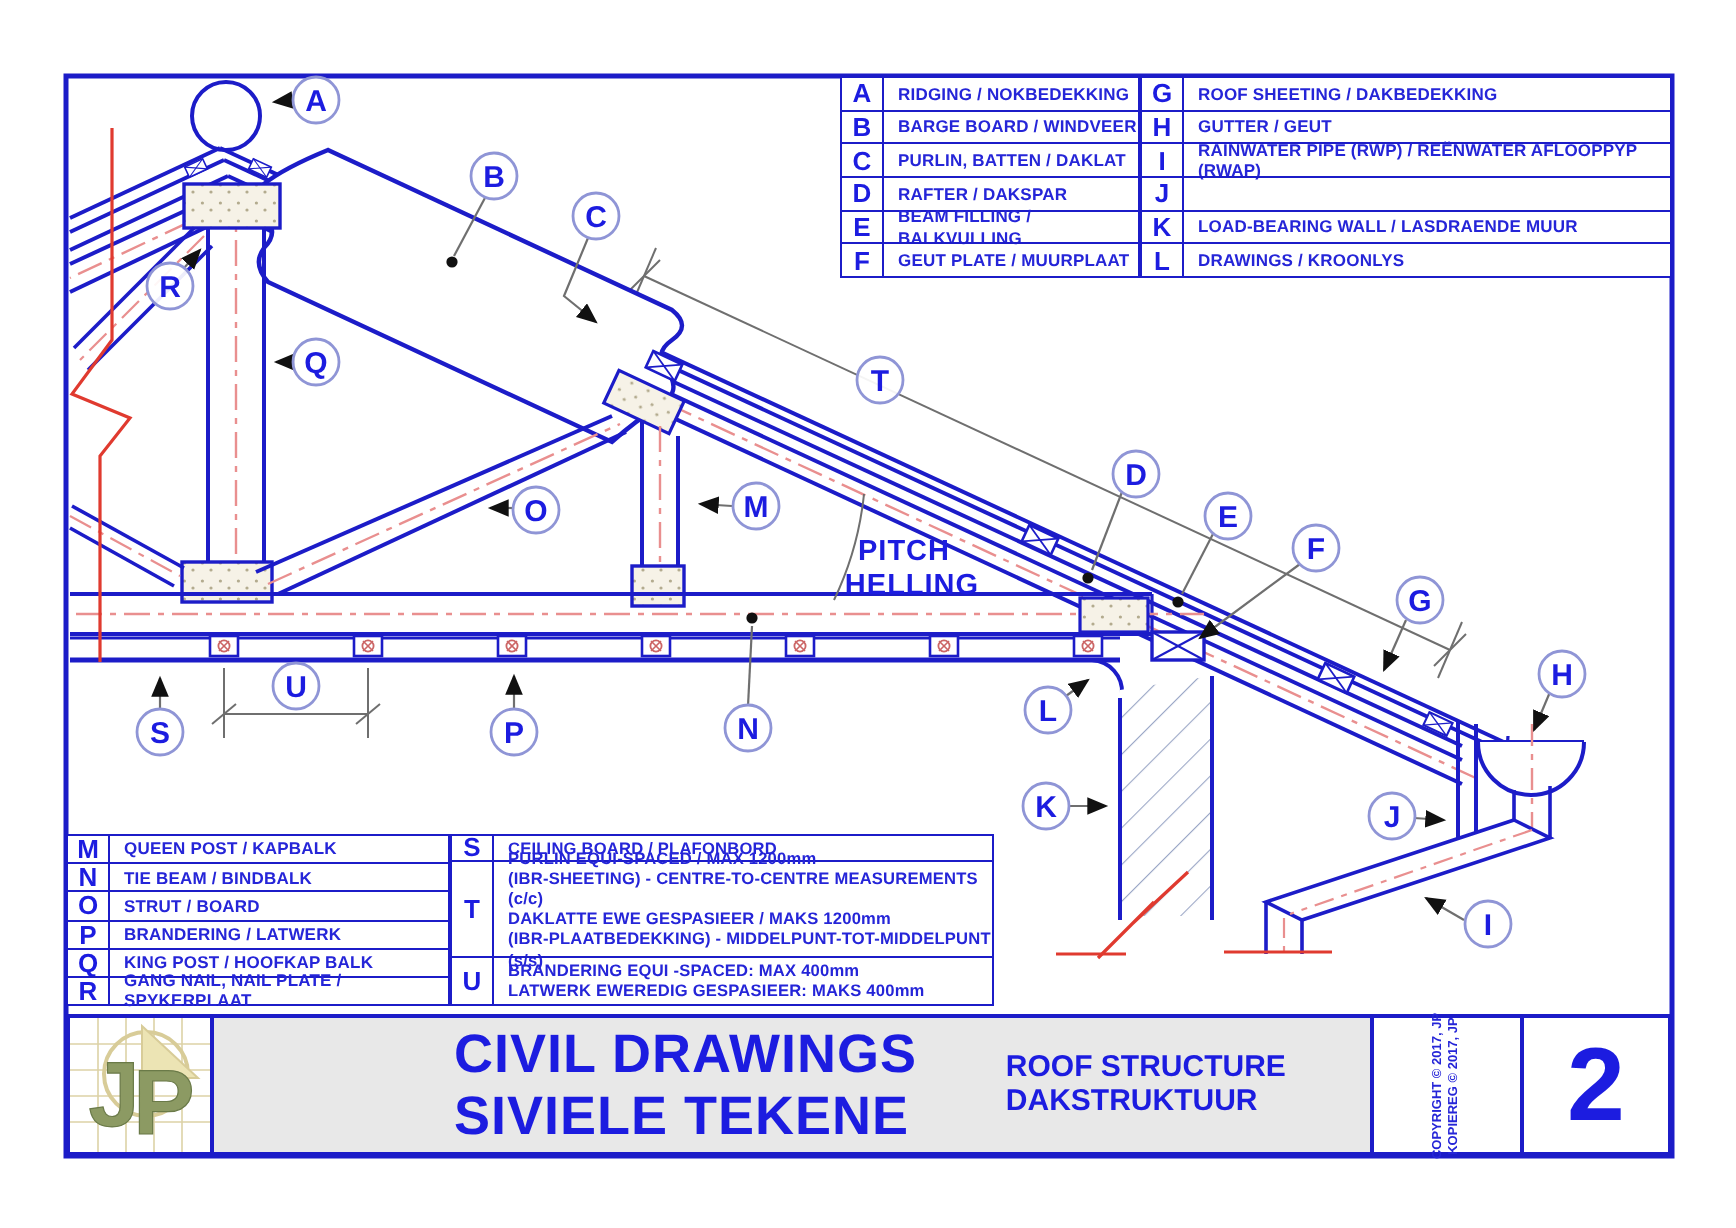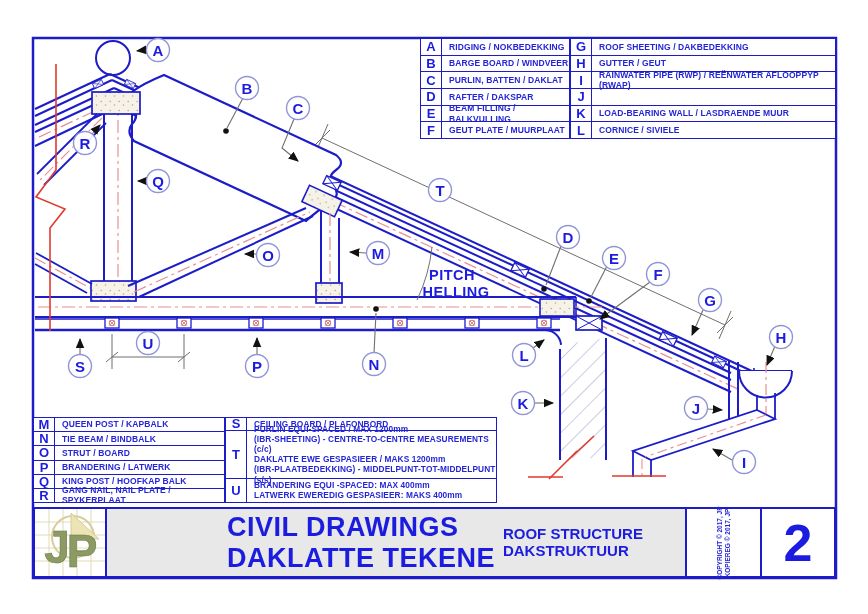--- a/index.html
+++ b/index.html
@@ -410,21 +410,21 @@
       </div>
       <div class="lrow" style="flex-grow: 1;">
         <div class="lkey">K</div>
         <div class="ltext">
           <div>LOAD-BEARING WALL / LASDRAENDE MUUR</div>
         </div>
       </div>
       <div class="lrow" style="flex-grow: 1;">
         <div class="lkey">L</div>
         <div class="ltext">
-          <div>CORNICE / SIVIELE</div>
+          <div>DRAWINGS / KROONLYS</div>
         </div>
       </div>
     </div>
 
   <div id="legend-mr" class="legend" style="left:33px;top:417px;width:192px;height:86px;">
       <div class="lrow" style="flex-grow: 1;">
         <div class="lkey">M</div>
         <div class="ltext">
           <div>QUEEN POST / KAPBALK</div>
         </div>
@@ -500,21 +500,21 @@
         </g>
         <circle cx="38" cy="28" r="21" fill="none" stroke="#d8cc98" stroke-width="2"></circle>
         <polygon points="36,4 64,30 36,30" fill="#ece4b4" stroke="#d8cc98" stroke-width="1"></polygon>
         <text x="22" y="54" text-anchor="middle" font-family="Liberation Serif,serif" font-weight="bold" font-size="46" fill="#8c9a63" stroke="#6a7a48" stroke-width="0.6">J</text>
         <text x="47" y="58" text-anchor="middle" font-family="Liberation Serif,serif" font-weight="bold" font-size="46" fill="#8c9a63" stroke="#6a7a48" stroke-width="0.6">P</text>
       </svg>
     </div>
     <div class="tb-main">
       <div class="tb-title">
         <div>CIVIL DRAWINGS</div>
-        <div>DAKLATTE TEKENE</div>
+        <div>SIVIELE TEKENE</div>
       </div>
       <div class="tb-sub">
         <div>ROOF STRUCTURE</div>
         <div>DAKSTRUKTUUR</div>
       </div>
     </div>
     <div class="tb-copy">
       <div class="tb-copy-inner">
         <div>COPYRIGHT © 2017, JP</div>
         <div>KOPIEREG © 2017, JP</div>

